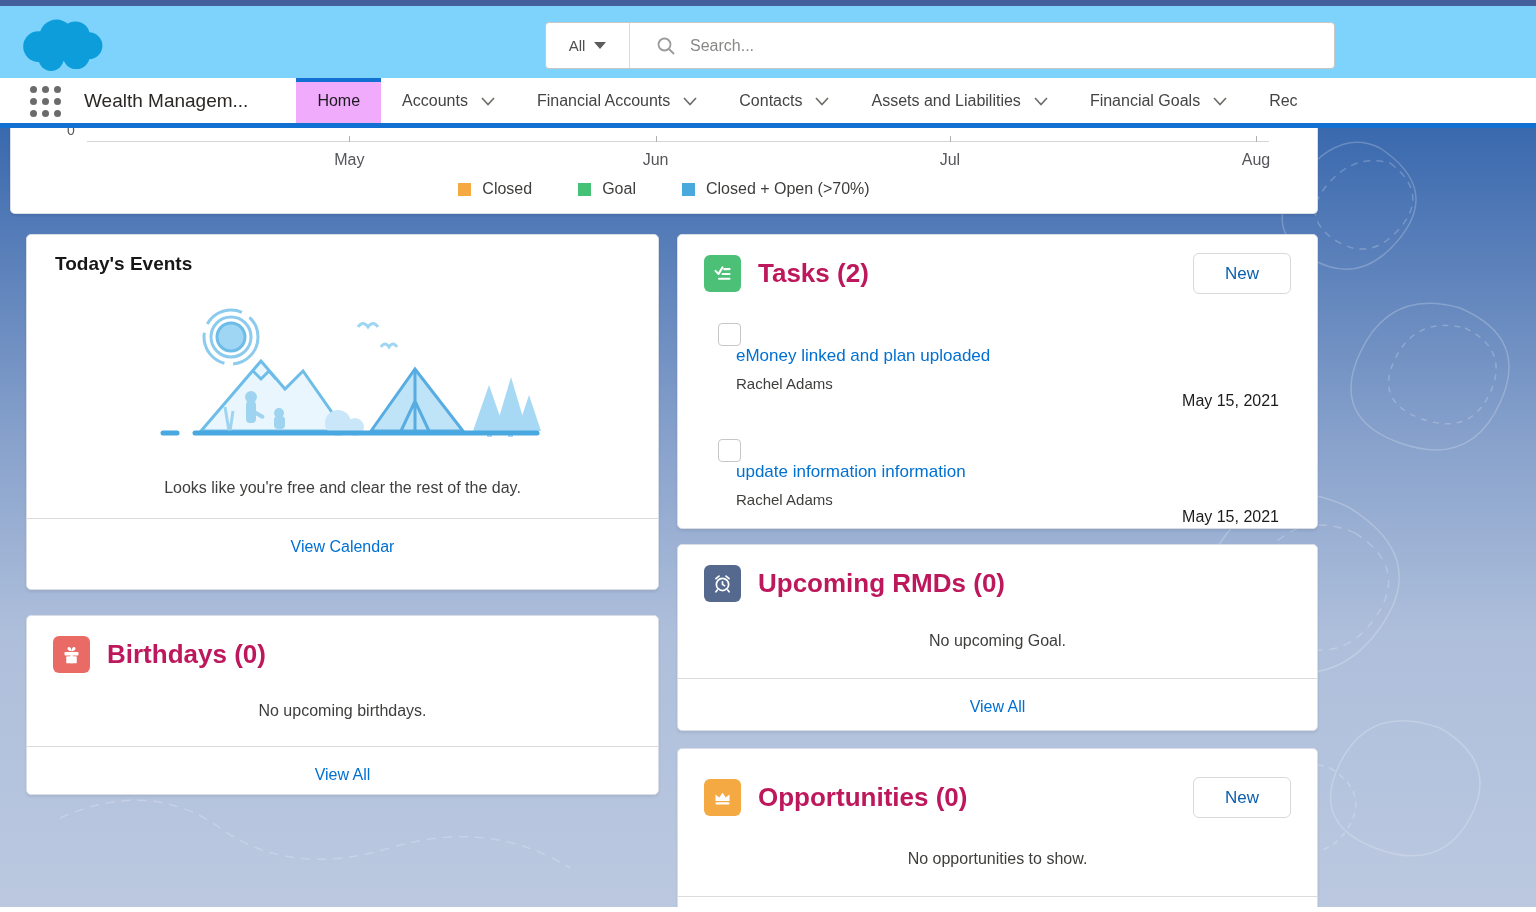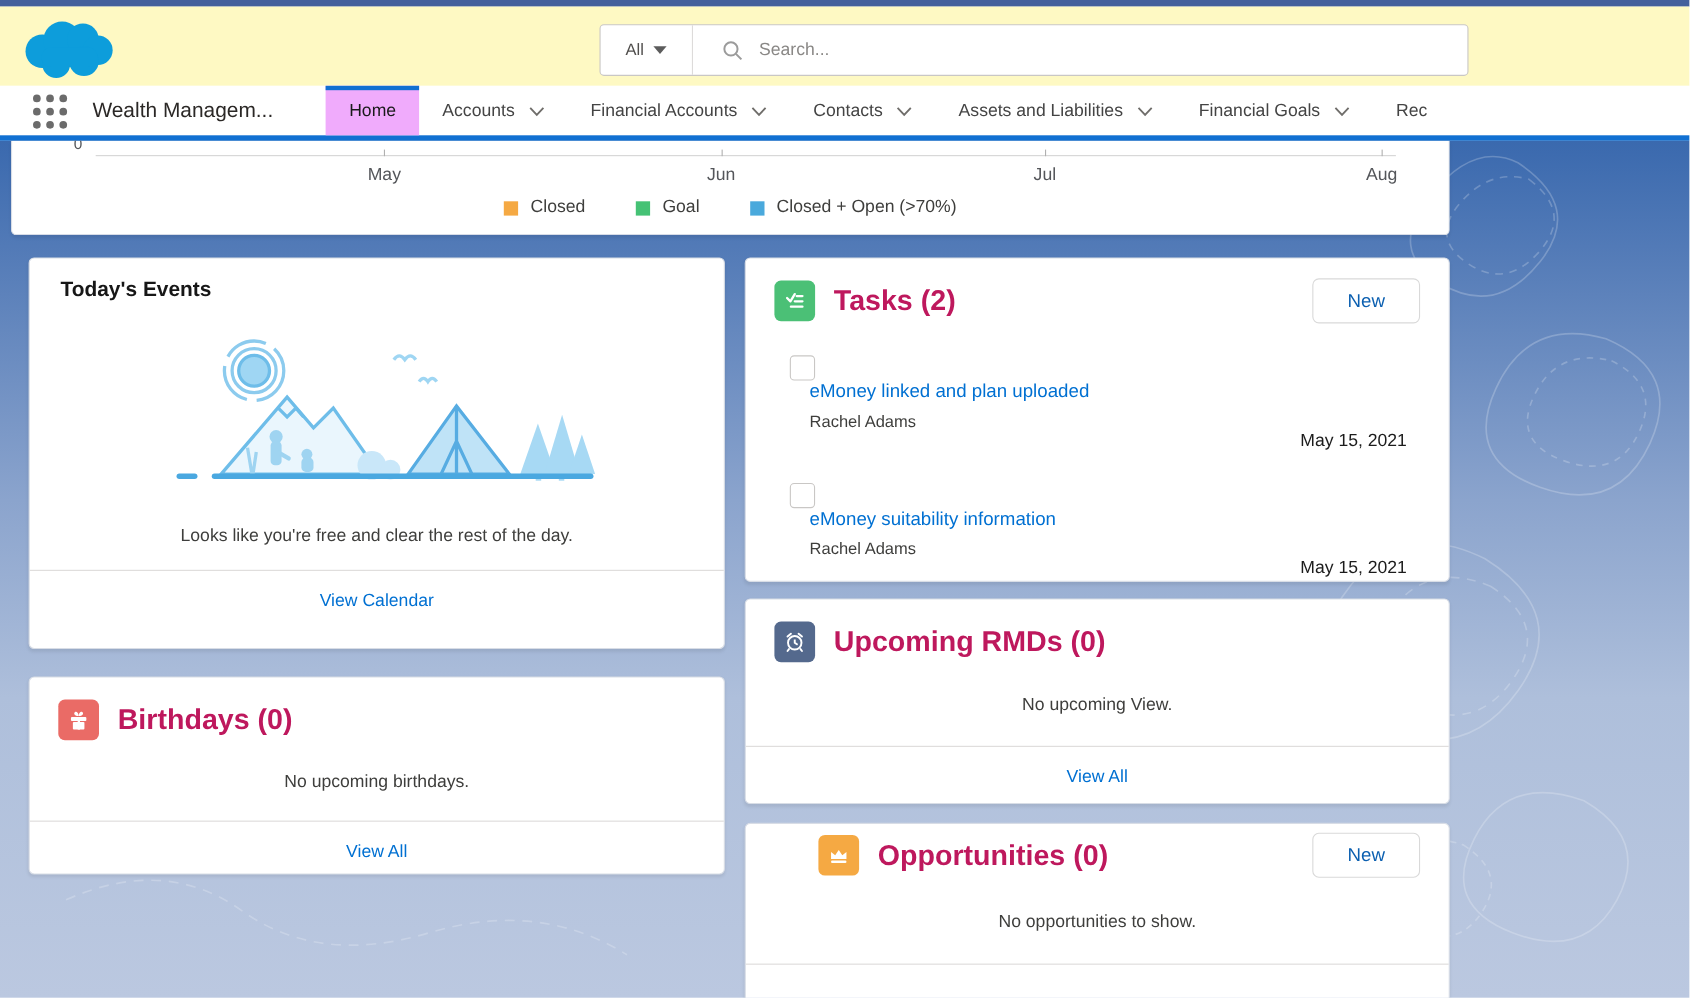--- a/index.html
+++ b/index.html
@@ -1,21 +1,21 @@
 <!DOCTYPE html>
 <html><head>
 <meta charset="utf-8">
 <style>
   * { box-sizing: border-box; margin: 0; padding: 0; }
   html,body { width:1536px; height:912px; overflow:hidden;
     font-family:"Liberation Sans","DejaVu Sans",sans-serif; background:#fff; }
 
   
   .top-strip { height:6px; background:#44609c; }
-  .global-header { height:72px; background:#fef9c3; position:relative; }
+  .global-header { height:72px; background:#7dd3fc; position:relative; }
   .cloud-logo { position:absolute; left:16px; top:6px; width:90px; height:62px; }
   .search-combo { position:absolute; left:545px; top:16px; width:790px; height:47px;
     border:1px solid #c9c7c5; border-radius:4px; display:flex; align-items:stretch; background:#fff; }
   .scope-btn { width:84px; border:none; background:transparent; border-right:1px solid #dddbda;
     display:flex; align-items:center; justify-content:center; gap:9px; font-size:15px; color:#514f4d; cursor:pointer; }
   .scope-caret { width:0; height:0; border-left:6px solid transparent; border-right:6px solid transparent; border-top:7px solid #5c5c5c; }
   .search-field { flex:1; display:flex; align-items:center; gap:14px; padding-left:26px; }
   .search-field input { border:none; outline:none; font-size:16px; color:#3e3e3c; width:90%; background:transparent; }
   .search-field input::placeholder { color:#8a8886; }
 
@@ -320,21 +320,21 @@
               <span class="checkbox"></span>
               <div class="task-main">
                 <a class="link task-link">eMoney linked and plan uploaded</a>
                 <div class="task-who">Rachel Adams</div>
               </div>
               <span class="task-date">May 15, 2021</span>
             </div>
             <div class="task-row">
               <span class="checkbox"></span>
               <div class="task-main">
-                <a class="link task-link">eMoney suitability information</a>
+                <a class="link task-link">update information information</a>
                 <div class="task-who">Rachel Adams</div>
               </div>
               <span class="task-date">May 15, 2021</span>
             </div>
           </div>
           <div class="divider"></div>
           <div class="card-footer">
             <a class="link">View All</a>
           </div>
         </section>
@@ -346,29 +346,29 @@
                 <circle cx="12" cy="13" r="7"></circle>
                 <polyline points="12,9.5 12,13 15,15"></polyline>
                 <path d="M4.5,6.5 L8,3.5" stroke-linecap="round"></path>
                 <path d="M19.5,6.5 L16,3.5" stroke-linecap="round"></path>
                 <path d="M6,19.5 L4.5,21.5" stroke-linecap="round"></path>
                 <path d="M18,19.5 L19.5,21.5" stroke-linecap="round"></path>
               </svg>
             </span>
             <h2 class="card-title">Upcoming RMDs (0)</h2>
           </div>
-          <p class="empty-text">No upcoming View.</p>
+          <p class="empty-text">No upcoming Goal.</p>
           <div class="divider"></div>
           <div class="card-footer">
             <a class="link">View All</a>
           </div>
         </section>
 
         <section class="card opps-card">
-          <div class="card-header" style="padding-top:8px;margin-left:40px;">
+          <div class="card-header" style="padding-top:28px;">
             <span class="obj-icon" style="background-color: rgb(245, 169, 67);">
               <svg width="21" height="21" viewBox="0 0 24 24" fill="#fff">
                 <path d="M4,16 L4,8.5 L8.3,12 L12,6.5 L15.7,12 L20,8.5 L20,16 Z"></path>
                 <rect x="4" y="17.5" width="16" height="2.6" rx="1.2"></rect>
               </svg>
             </span>
             <h2 class="card-title">Opportunities (0)</h2>
             <button class="btn-new">New</button>
           </div>
           <p class="empty-text">No opportunities to show.</p>

